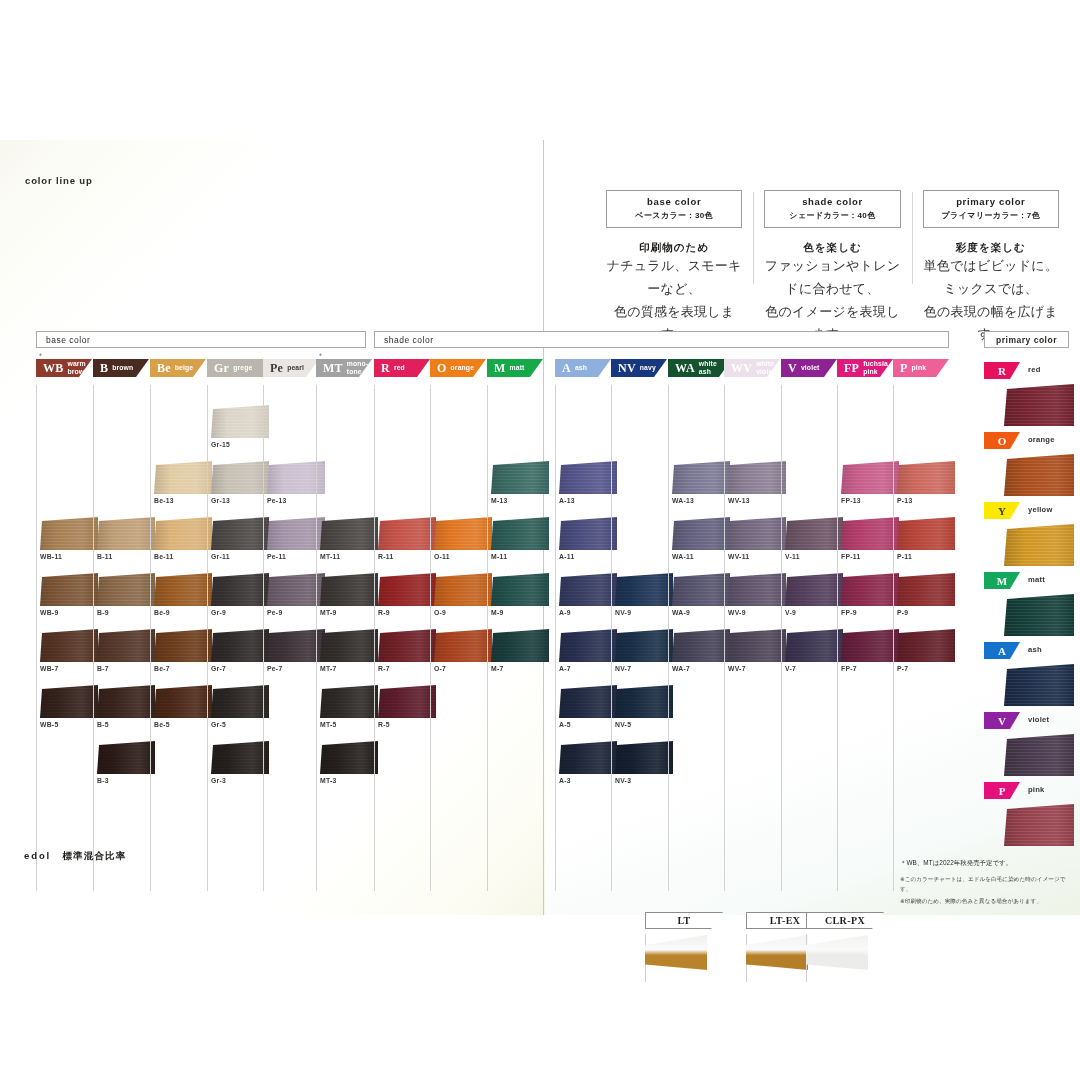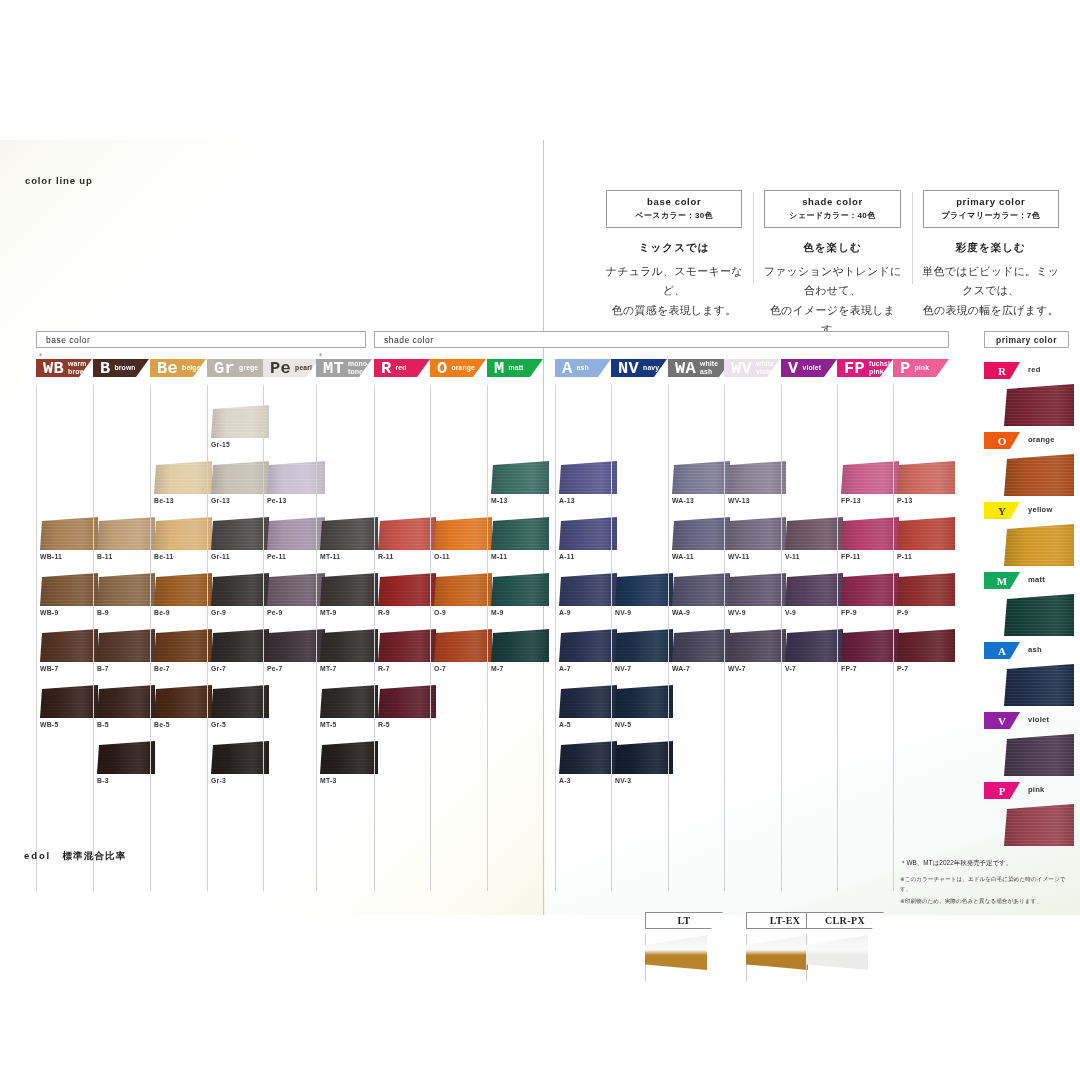--- a/index.html
+++ b/index.html
@@ -50,21 +50,21 @@
   .def{flex:1;position:relative;text-align:center;padding:0 7px;}
   .def + .def::before{
     content:"";position:absolute;left:0;top:2px;width:1px;height:92px;background:#d6d6d6;
   }
   .def-box{
     border:1px solid #9b9b9b;padding:5px 2px 6px;margin:0 4px;
   }
   .def-en{font-size:9.5px;letter-spacing:.07em;font-weight:700;color:#222;}
   .def-jp{font-size:8px;letter-spacing:.05em;margin-top:3px;color:#222;font-weight:700;}
   .def-h{font-size:10.5px;font-weight:700;letter-spacing:.1em;margin-top:13px;color:#1f1d1b;}
-  .def-d{font-size:11px;line-height:1.75;margin-top:7px;color:#333;letter-spacing:.02em;}
+  .def-d{font-size:13px;line-height:1.75;margin-top:0;color:#333;letter-spacing:.02em;}
 
   
   .seclabel{
     position:absolute;height:17px;border:1px solid #aaa;background:#fff;
     font-size:8.5px;letter-spacing:.06em;color:#2b2a28;
     display:flex;align-items:center;padding-left:9px;box-sizing:border-box;
   }
   #lbl-base{left:36px;top:191px;width:330px;}
   #lbl-shade{left:374px;top:191px;width:575px;}
   #lbl-primary{left:984px;top:191px;width:85px;justify-content:center;padding-left:0;
@@ -85,22 +85,22 @@
   
   .col{position:absolute;top:219px;}
   .tag{
     position:relative;height:18px;box-sizing:border-box;
     display:flex;align-items:center;
     padding-left:7px;color:#fff;overflow:hidden;
     -webkit-clip-path:polygon(0 0,100% 0,calc(100% - 13px) 100%,0 100%);
     clip-path:polygon(0 0,100% 0,calc(100% - 13px) 100%,0 100%);
   }
   .tag .abbr{
-    font-family:Liberation Mono, monospace;
-    font-size:17px;font-weight:700;letter-spacing:.02em;line-height:1;
+    font-family:Liberation Serif, serif;
+    font-size:12px;font-weight:700;letter-spacing:.02em;line-height:1;
   }
   .tag .full{font-size:6.8px;line-height:1.12;margin-left:4px;letter-spacing:.02em;font-weight:600;}
   .tag .full.two{white-space:pre-line;}
   .colrule{
     position:absolute;left:0;top:26px;width:1px;height:506px;background:#d2d2d2;
   }
   .asterisk{position:absolute;left:1px;top:-8px;font-size:7px;color:#555;}
 
   
   .cell{position:absolute;width:60px;}
@@ -198,21 +198,21 @@
   <div class="spine"></div>
 
   <div class="kicker">color line up</div>
 
   <div class="defs" id="defs">
       <div class="def">
         <div class="def-box">
           <div class="def-en">base color</div>
           <div class="def-jp">ベースカラー：30色</div>
         </div>
-        <div class="def-h">ミックスでは</div>
+        <div class="def-h">印刷物のため</div>
         <div class="def-d">
           <div>ナチュラル、スモーキーなど、</div>
           <div>色の質感を表現します。</div>
         </div>
       </div>
       <div class="def">
         <div class="def-box">
           <div class="def-en">shade color</div>
           <div class="def-jp">シェードカラー：40色</div>
         </div>
@@ -518,21 +518,21 @@
         <div class="cell" style="left: 4px; top: 326px;">
           <div class="swatch" style="background:#16293e"></div>
           <div class="cap">NV-5</div>
         </div>
         <div class="cell" style="left: 4px; top: 382px;">
           <div class="swatch" style="background:#141f2f"></div>
           <div class="cap">NV-3</div>
         </div>
       </div>
       <div class="col" style="left: 668px; width: 56px;">
-        <div class="tag" style="width:64px;background:#737373;color:#ffffff">
+        <div class="tag" style="width:64px;background:#14532d;color:#ffffff">
           <span class="abbr">WA</span>
           <span class="full two">white<br>ash</span>
         </div>
         <div class="colrule"></div>
         <div class="cell" style="left: 4px; top: 102px;">
           <div class="swatch" style="background:#7d7a96"></div>
           <div class="cap">WA-13</div>
         </div>
         <div class="cell" style="left: 4px; top: 158px;">
           <div class="swatch" style="background:#64627f"></div>

